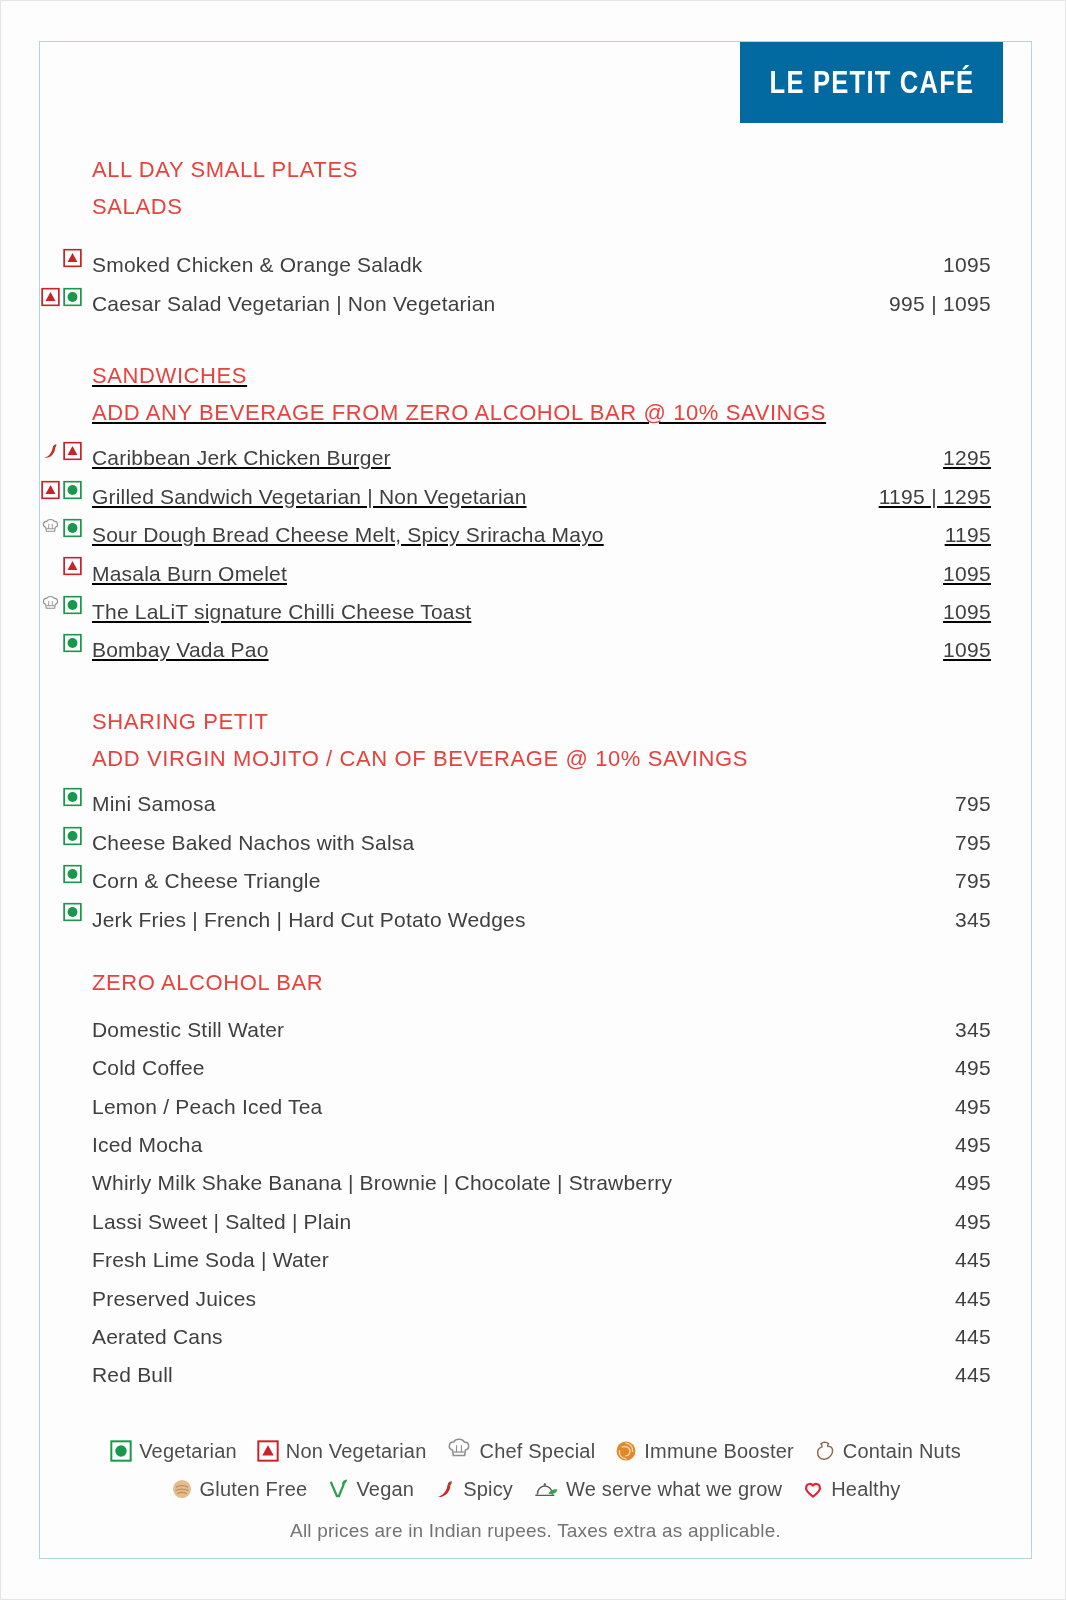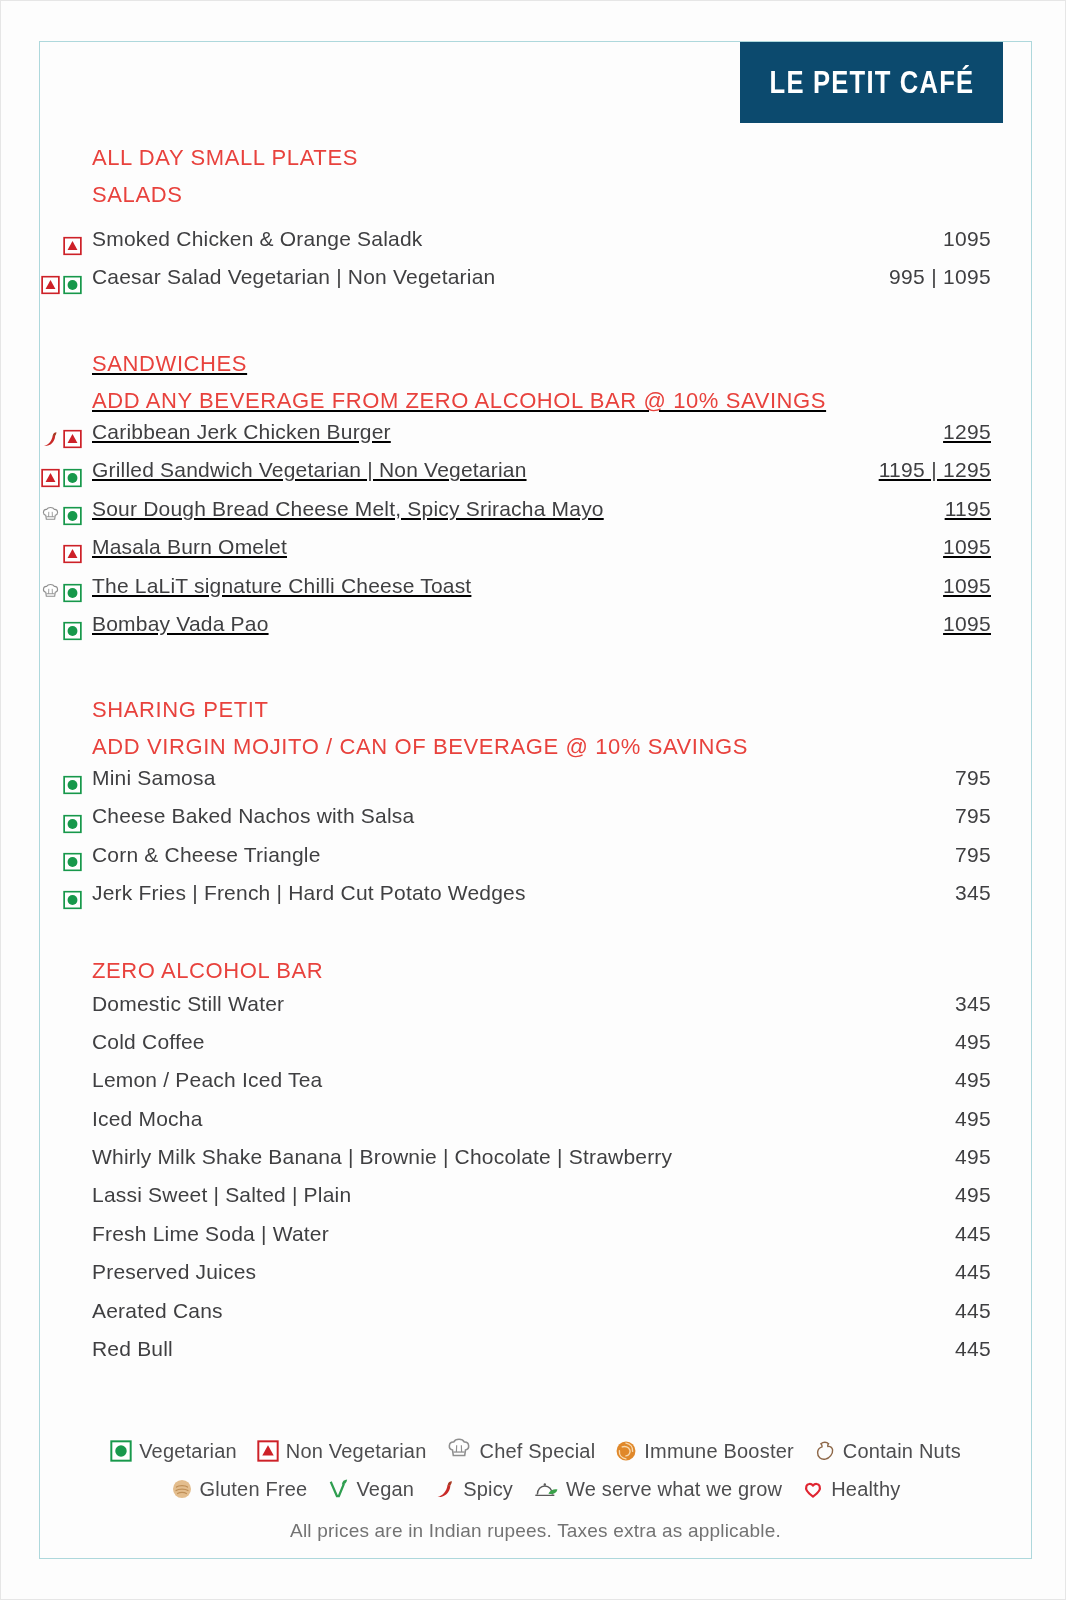--- a/index.html
+++ b/index.html
@@ -9,35 +9,35 @@
   .page {
     position:relative; width:1066px; height:1600px;
     background:#fdfdfd; border:1px solid #e6e6e6; overflow:hidden;
   }
   .frame {
     position:absolute; left:38px; top:40px; width:993px; height:1518px;
     border:1px solid #aed8dc; background:transparent;
   }
   .logo-box {
     position:absolute; left:739px; top:41px; width:263px; height:81px;
-    background:#0c4a6e; display:flex; align-items:center; justify-content:center; z-index:2;
+    background:#0369a1; display:flex; align-items:center; justify-content:center; z-index:2;
   }
   .logo-text {
     color:#ffffff; font-size:32px; font-weight:700; letter-spacing:1.5px;
     transform:scaleX(0.8); white-space:nowrap;
   }
 
   #sections { position:absolute; left:0; top:0; width:100%; z-index:1; }
-  .section { position:absolute; left:91px; width:899px; }
+  .section { position:absolute; left:91px; width:899px;margin-top:12px; }
   .sec-title {
     height:37.5px; display:flex; align-items:center;
     color:#e8423d; font-size:22px; letter-spacing:0.6px;
   }
   .items { width:100%; }
-  .row { position:relative; display:flex; align-items:flex-start; height:38.4px;gap:8px; }
+  .row { position:relative; display:flex; align-items:flex-end; height:38.4px;gap:8px; }
   .row-icons {
     position:absolute; right:calc(100% + 10px); top:50%; transform:translateY(-50%);
     display:flex; gap:3px; align-items:center;
   }
   .row-name { font-size:21px; color:#3f3f41; letter-spacing:0.2px; white-space:nowrap; }
   .row-price { margin-left:auto; font-size:21px; color:#3f3f41; letter-spacing:0.3px; white-space:nowrap; }
 
   .icon { display:inline-flex; align-items:center; justify-content:center; }
   .icon svg { width:100%; height:100%; display:block; }
 

